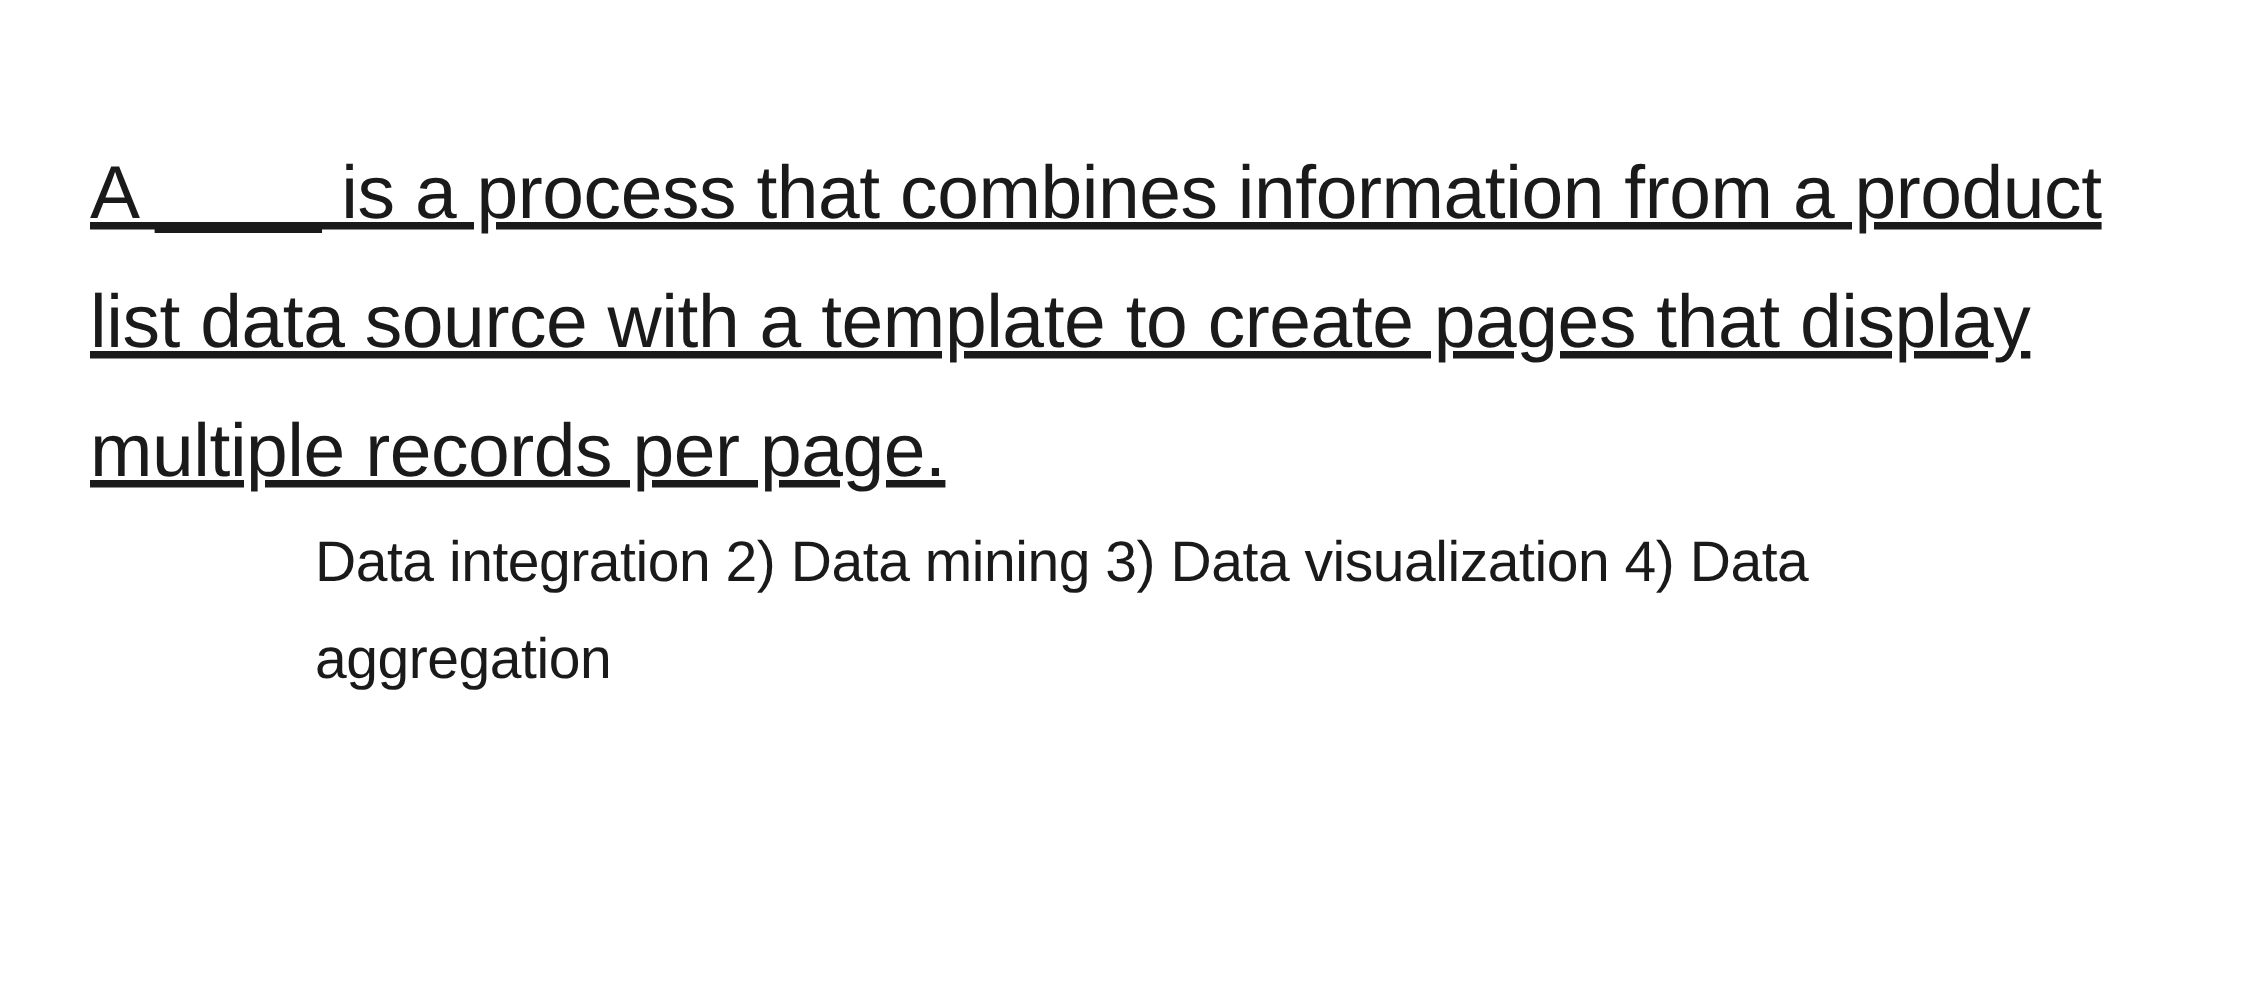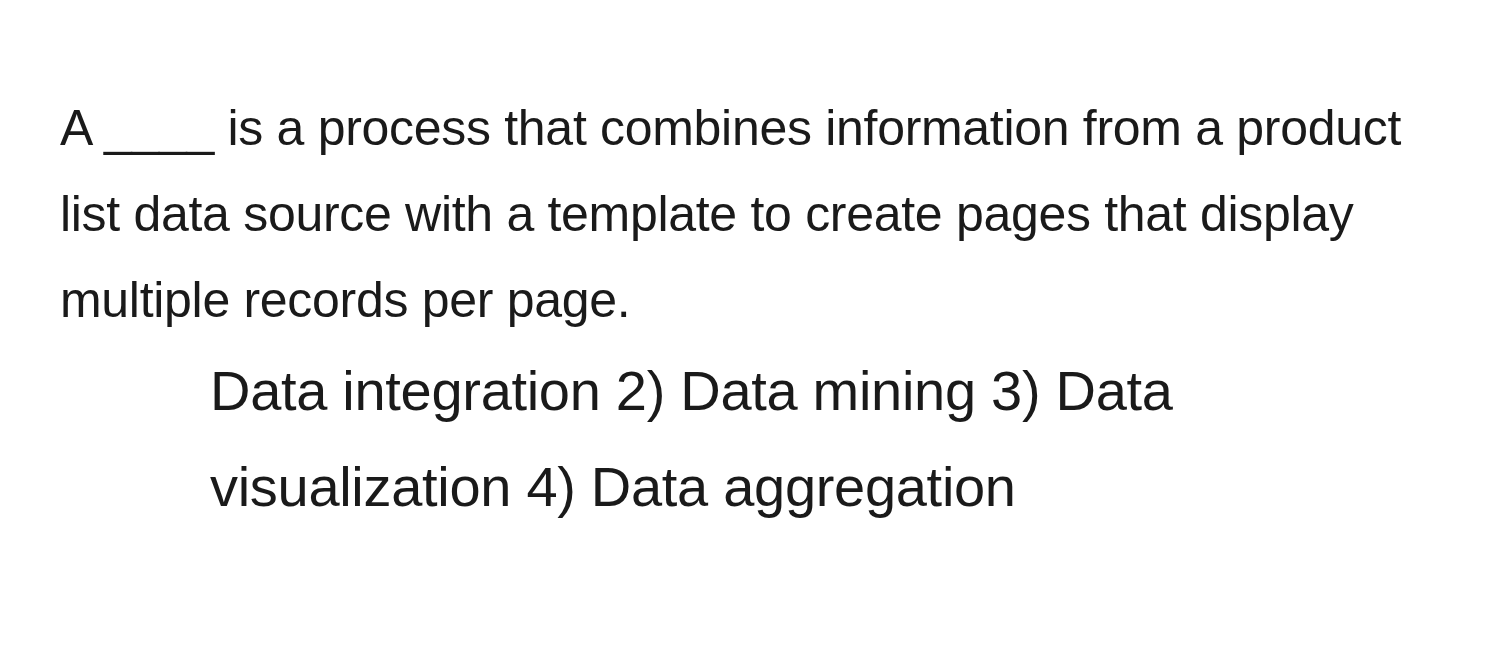--- a/index.html
+++ b/index.html
@@ -13,23 +13,24 @@
       background: #ffffff;
       font-family: -apple-system, BlinkMacSystemFont, "Segoe UI", Helvetica, Arial, sans-serif;
       padding: 85px 60px 60px 60px;
       color: #1a1a1a;
     }
     .question-stem {
       font-size: 50px;
       line-height: 1.72;
       letter-spacing: -0.3px;
       text-align: left;
+      text-decoration: underline;
     }
     .options-block {
-      font-size: 56px;
+      font-size: 38px;
       line-height: 1.72;
       letter-spacing: -0.3px;
       padding-left: 150px;
       padding-right: 150px;
     }
   </style>
 </head>
 <body>
 
 <div class="question-stem">A ____ is a process that combines information from a product list data source with a template to create pages that display multiple records per page.</div>

